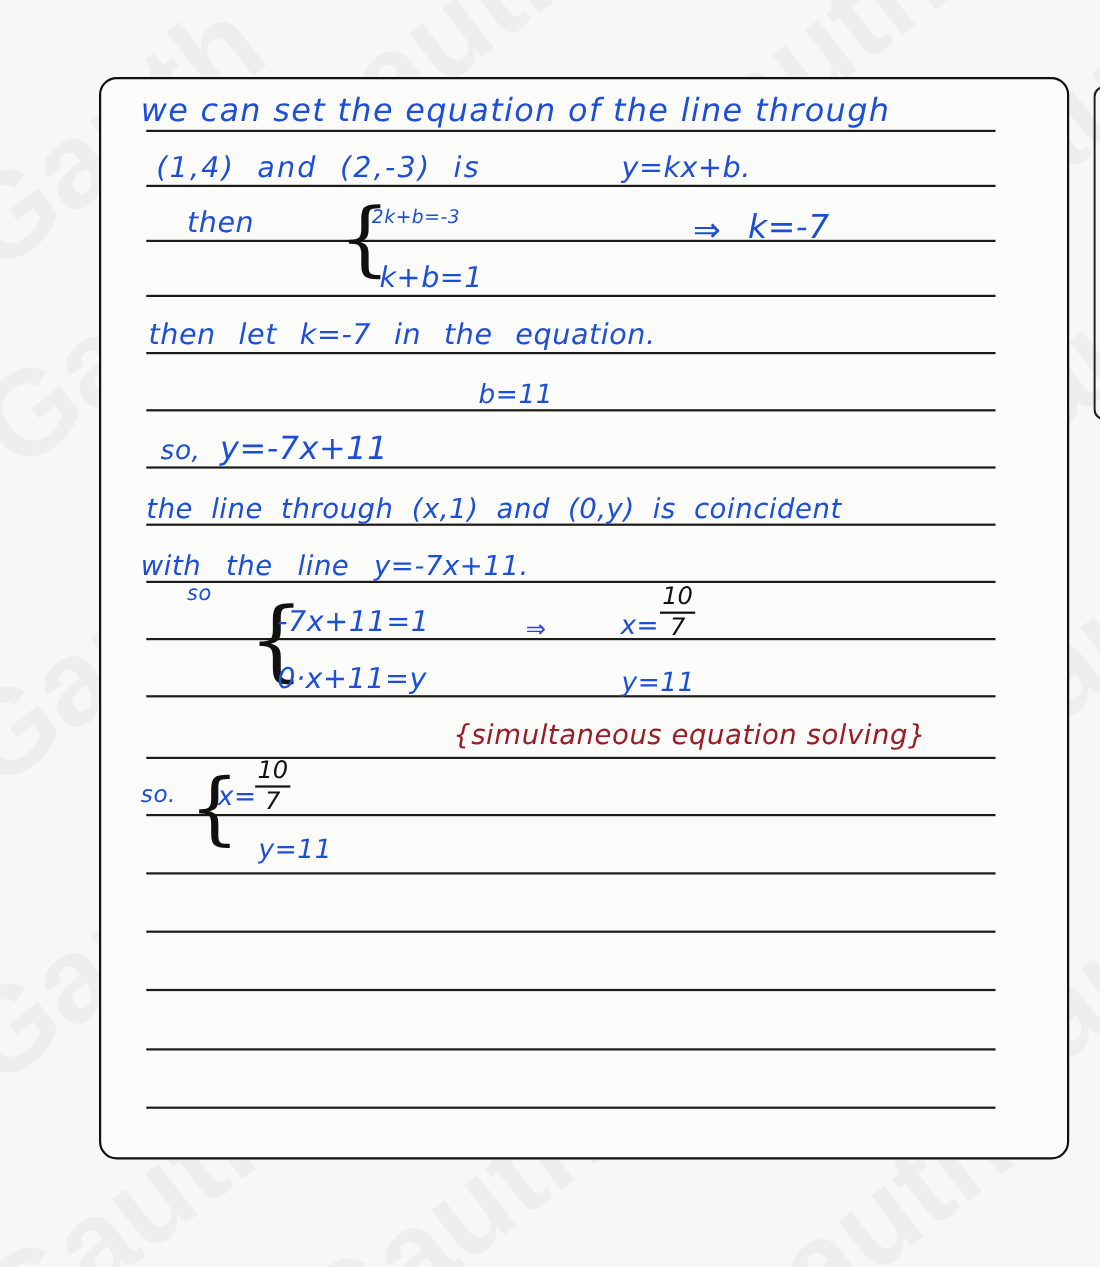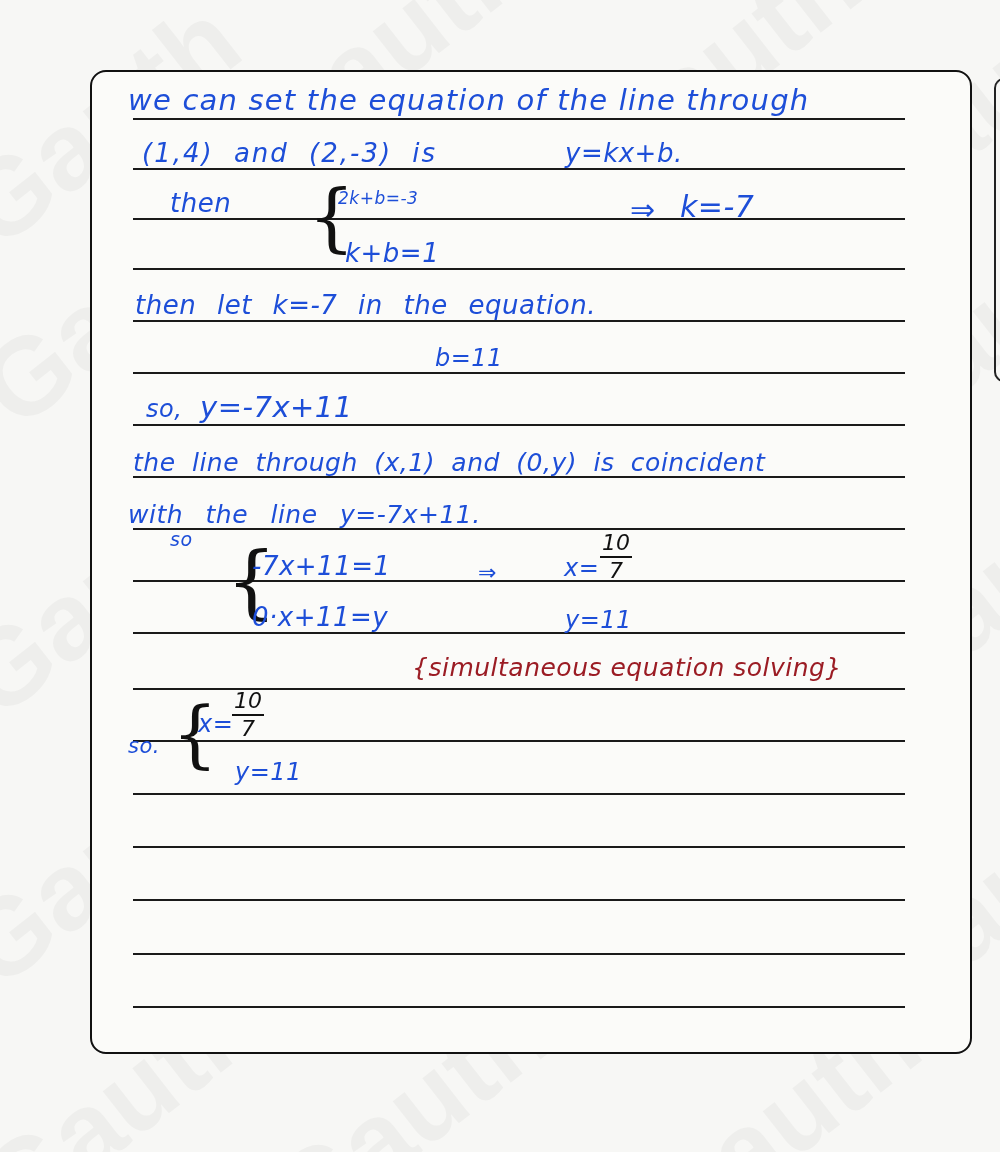--- a/index.html
+++ b/index.html
@@ -169,21 +169,21 @@
 <div class="hw" style="left:564px; top:556px; font-size:24px;">x=</div>
 <div class="frac" style="left:600px; top:532px;">
   <span class="num">10</span>
   <span class="bar"></span>
   <span class="den">7</span>
 </div>
 <div class="hw" style="left:565px; top:608px; font-size:24px;">y=11</div>
 
 <div class="hw red" style="left:412px; top:655px; font-size:25px; letter-spacing:0.5px;text-align:center;">{simultaneous equation solving}</div>
 
-<div class="hw" style="left:128px; top:712px; font-size:21px;margin-top:24px;">so.</div>
+<div class="hw" style="left:128px; top:712px; font-size:21px;">so.</div>
 <div class="brace" style="left:172px; top:698px; font-size:72px;">{</div>
 <div class="hw" style="left:198px; top:712px; font-size:24px;">x=</div>
 <div class="frac" style="left:232px; top:690px;">
   <span class="num">10</span>
   <span class="bar"></span>
   <span class="den">7</span>
 </div>
 <div class="hw" style="left:235px; top:760px; font-size:24px;">y=11</div>
 
 </body></html>

